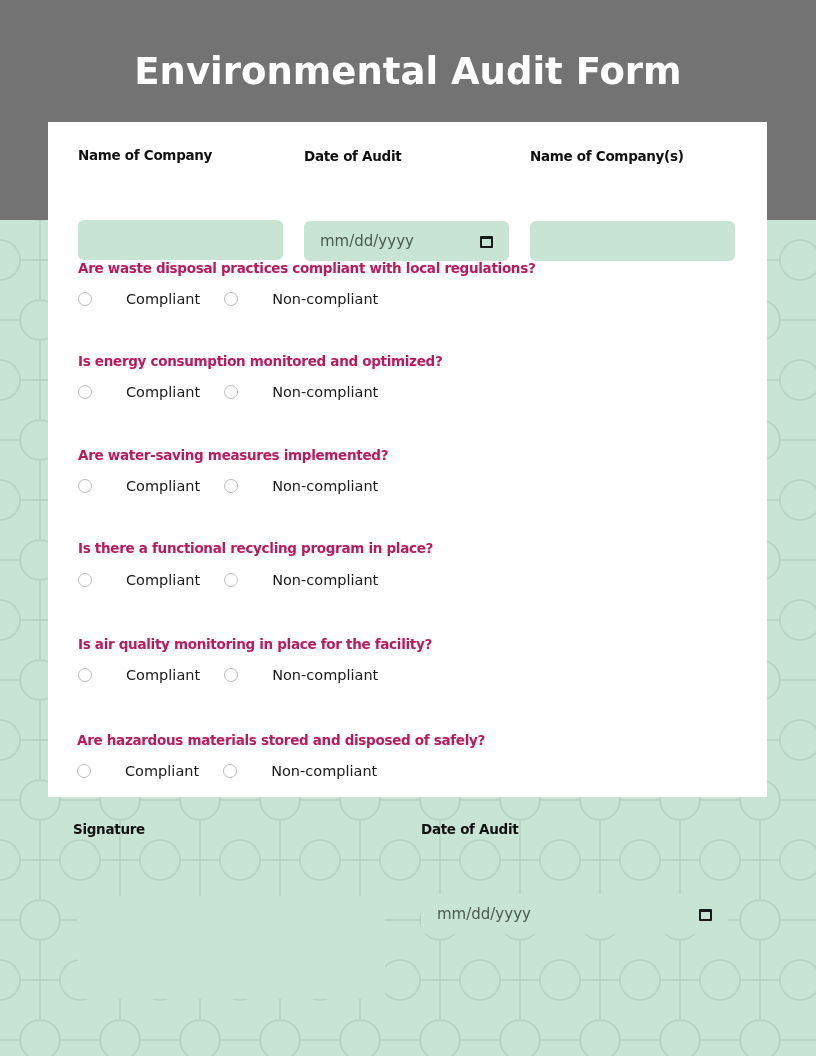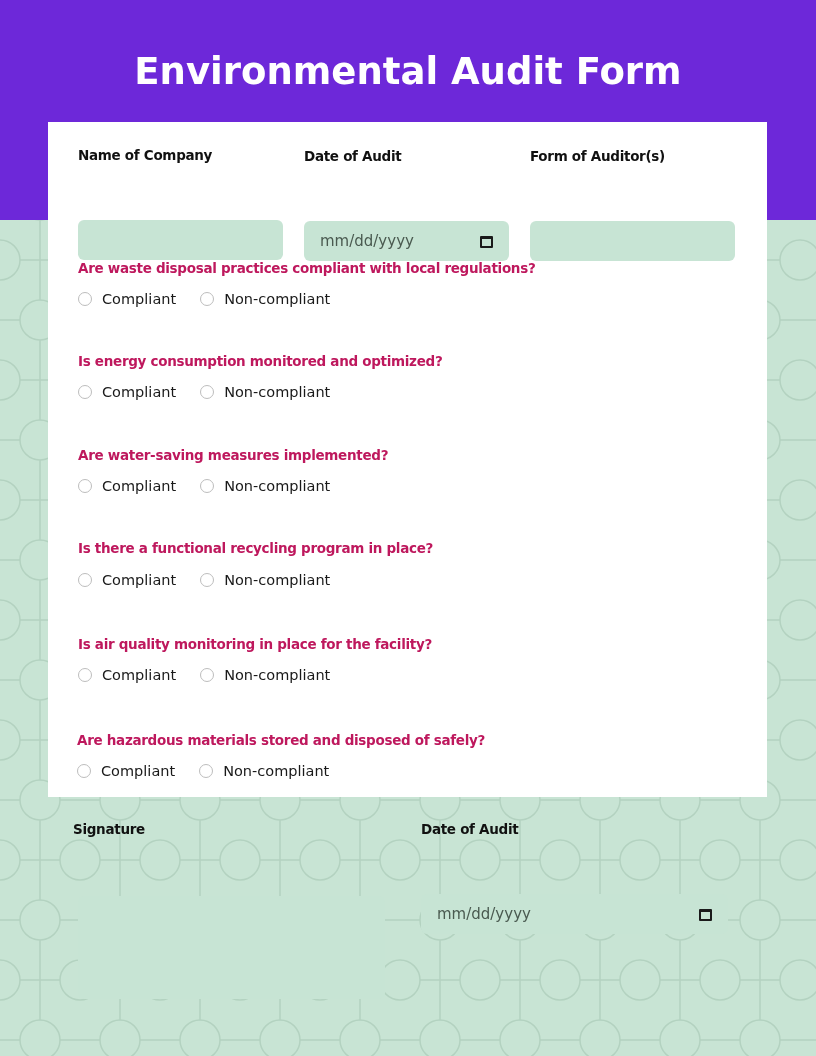--- a/index.html
+++ b/index.html
@@ -4,21 +4,21 @@
 <style>
   html, body { margin:0; padding:0; }
   body {
     width:816px; height:1056px; position:relative; overflow:hidden;
     background:#c8e4d4;
     font-family:"DejaVu Sans", sans-serif;
   }
   .pattern { position:absolute; left:0; top:220px; width:816px; height:836px; z-index:0; }
   .header-band {
     position:absolute; left:0; top:0; width:816px; height:220px;
-    background:#6d28d9; z-index:1;
+    background:#737373; z-index:1;
   }
   .title {
     position:absolute; left:0; top:50px; width:816px; text-align:center;
     color:#ffffff; font-family:"DejaVu Sans", sans-serif; font-weight:bold;
     font-size:37px; letter-spacing:0px; margin:0;
   }
   .card {
     position:absolute; left:48px; top:122px; width:719px; height:675px;
     background:#ffffff; z-index:2;
   }
@@ -32,21 +32,21 @@
   }
   .date-field { display:flex; align-items:center; padding:0 16px; font-size:15px; color:#4a5a50; }
   .date-field .ph { flex:1; }
   .cal-icon { width:13px; height:14px; position:relative; }
   .cal-icon .body { position:absolute; left:0; top:2px; width:13px; height:12px; border:2px solid #1a1a1a; box-sizing:border-box; border-top-width:3.5px; border-radius:1px; }
   .question {
     position:absolute; left:30px; font-weight:bold; font-size:13.5px; color:#be185d;
     letter-spacing:-0.3px;
   }
   .options { position:absolute; left:30px; display:flex; align-items:center; font-size:14.5px; color:#1a1a1a; }
-  .opt { display:flex; align-items:center; margin-right:24px; cursor:pointer; }
+  .opt { display:flex; align-items:center; margin-right:24px; cursor:pointer;gap:24px; }
   .radio { width:14px; height:14px; border:1.5px solid #bdbdbd; border-radius:50%; box-sizing:border-box; margin-right:10px; background:#fff; }
 </style>
 </head>
 <body>
 
 <svg class="pattern" xmlns="http://www.w3.org/2000/svg">
   <defs>
     <pattern id="circ" x="0" y="0" width="80" height="120" patternUnits="userSpaceOnUse">
       <g fill="none" stroke="#b3d2c0" stroke-width="1.5">
         <line x1="40" y1="0" x2="40" y2="120"></line>
@@ -72,21 +72,21 @@
   <input class="field" style="left: 30px; top: 54px; width: 205px; height: 40px;" type="text">
 
   <div class="label" style="left:256px; top:26px;">Date of Audit</div>
   <div class="field date-field" style="left:256px; top:55px; width:205px; height:40px;">
     <span class="ph">mm/dd/yyyy</span>
     <span class="cal-icon">
         <span class="body"></span>
       </span>
   </div>
 
-  <div class="label" style="left:482px; top:26px;">Form of Auditor(s)</div>
+  <div class="label" style="left:482px; top:26px;">Name of Company(s)</div>
   <input class="field" style="left: 482px; top: 55px; width: 205px; height: 40px;" type="text">
 
   <div>
     <div class="question" style="top:138px;">Are waste disposal practices compliant with local regulations?</div>
     <div class="options" style="top:169px;">
       <label class="opt">
           <span class="radio"></span>
           <span>Compliant</span>
         </label>
       <label class="opt">

